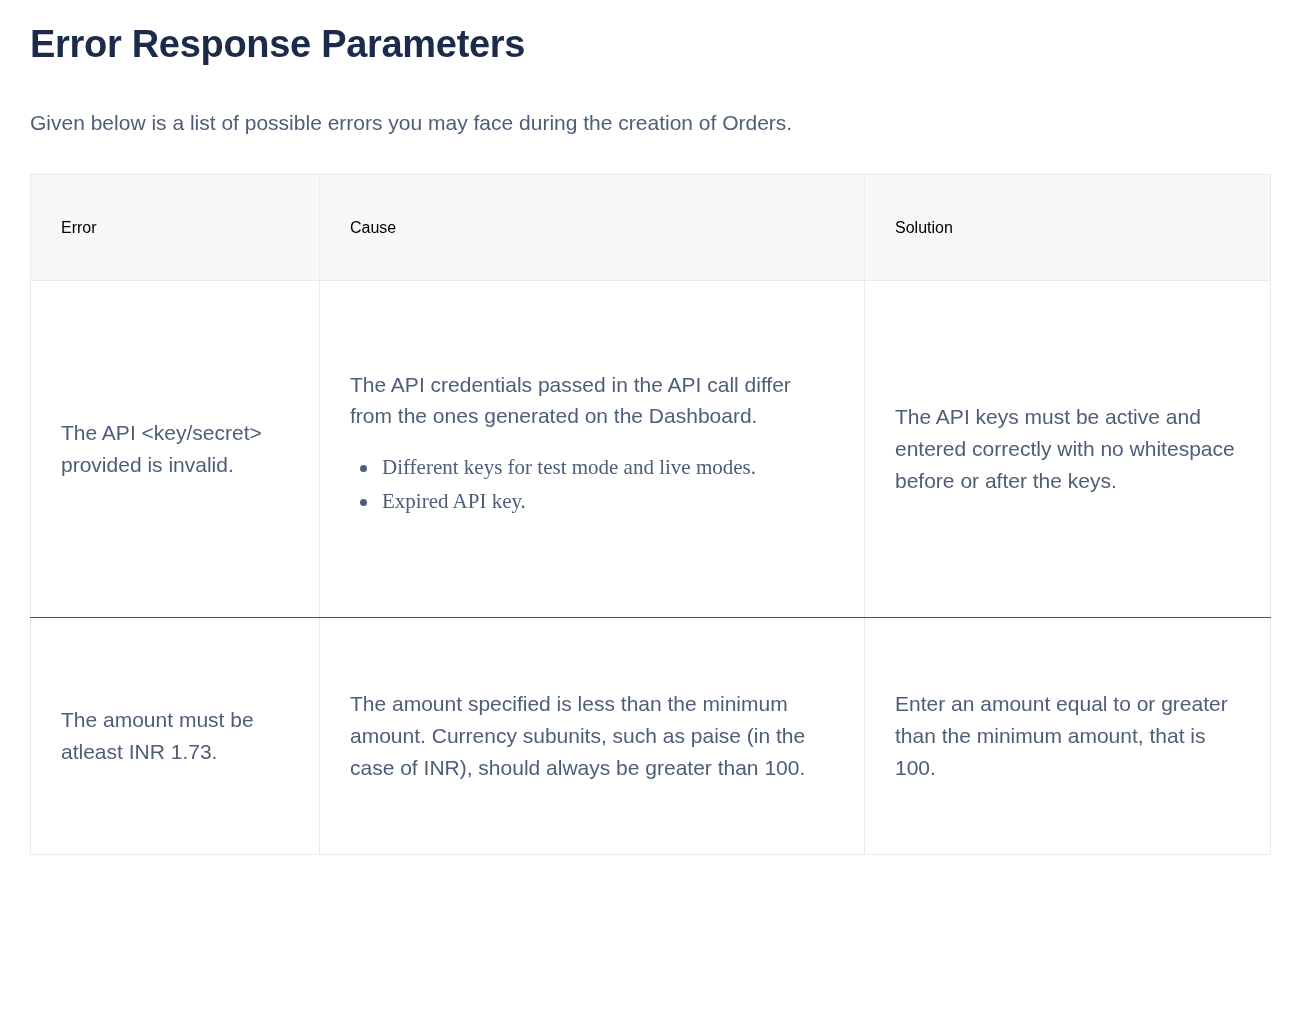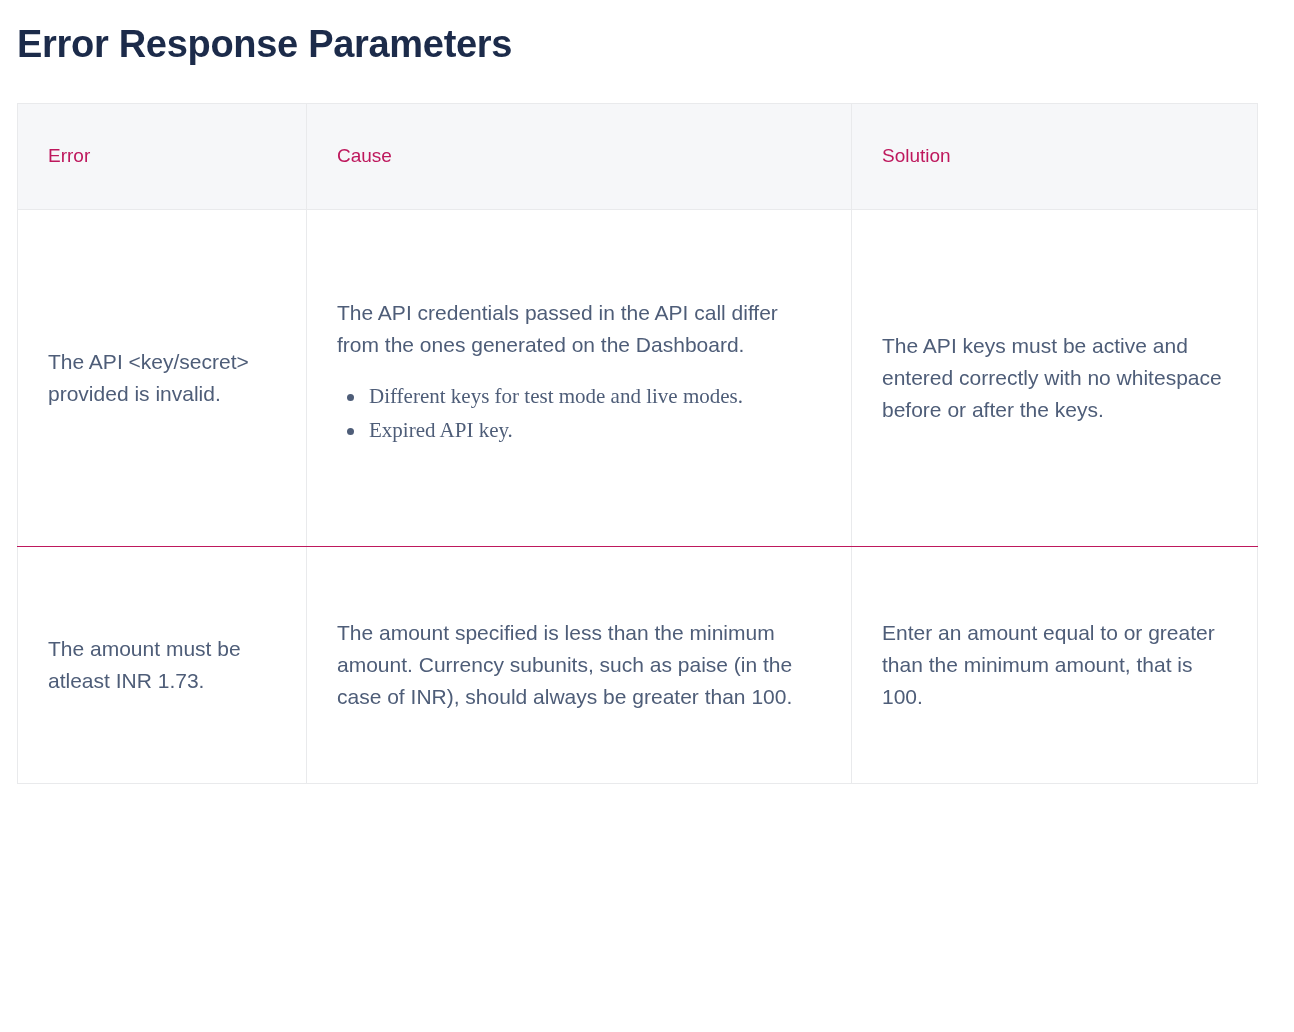--- a/index.html
+++ b/index.html
@@ -9,21 +9,21 @@
     background: #ffffff;
   }
   body {
     width: 1294px;
     min-height: 1032px;
     font-family: "Liberation Sans", "DejaVu Sans", sans-serif;
     -webkit-font-smoothing: antialiased;
   }
 
   .page {
-    padding: 22px 20px 0 17px;
+    padding: 22px 20px 0 30px;
     box-sizing: border-box;
   }
 
   .page-title {
     font-size: 38px;
     line-height: 1.18;
     font-weight: 700;
     color: #1c2b4a;
     margin: 0 0 0 0;
     letter-spacing: -0.3px;
@@ -56,23 +56,23 @@
   table.error-table col.col-solution { width: 406px; }
 
   table.error-table thead th {
     background: #f6f7f9;
     border-right: 1px solid #e9eaec;
     border-bottom: 1px solid #e9eaec;
     text-align: left;
     vertical-align: middle;
     height: 105px;
     padding: 0 30px;
-    font-size: 19px;
+    font-size: 16px;
     font-weight: 400;
-    color: #be185d;
+    color: #000000;
   }
   table.error-table thead th:last-child { border-right: none; }
 
   table.error-table tbody td {
     border-right: 1px solid #e9eaec;
     border-bottom: 1px solid #be185d;
     vertical-align: middle;
     padding: 18px 30px;
     font-size: 21px;
     line-height: 1.52;
@@ -117,20 +117,21 @@
   tr[data-row="1"] td { height: 200px; }
   tr[data-row="2"] td { height: 105px; }
 </style>
 </head>
 <body>
 
 <div class="page">
 
   <h1 class="page-title">Error Response Parameters</h1>
 
+  <p class="intro-text">Given below is a list of possible errors you may face during the creation of Orders.</p>
 
   <div class="table-wrap">
     <table class="error-table">
       <colgroup>
         <col class="col-error">
         <col class="col-cause">
         <col class="col-solution">
       </colgroup>
 
       <thead>

